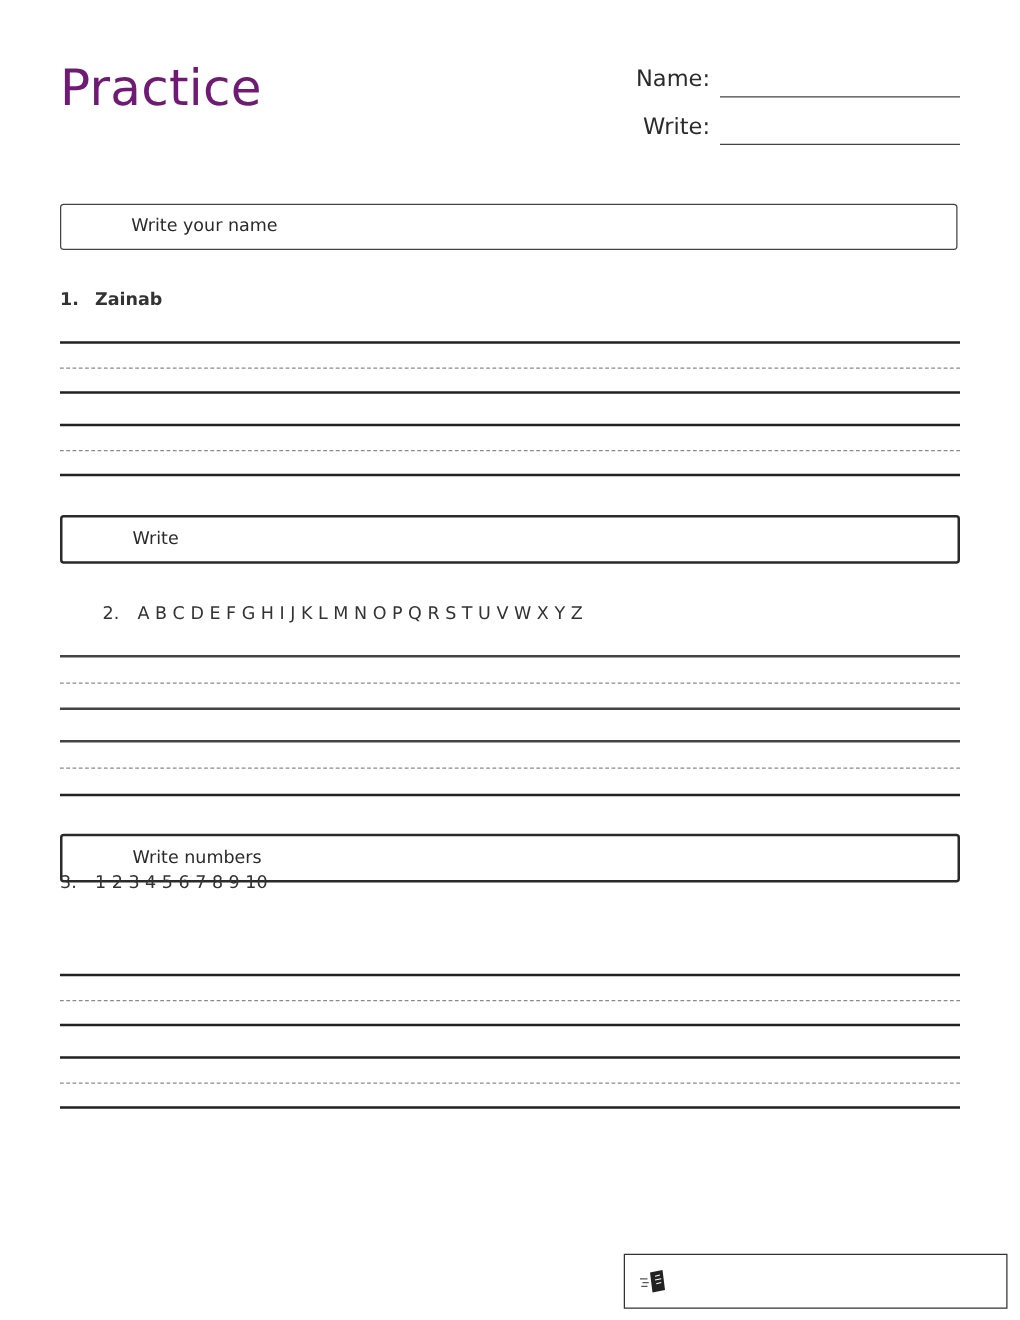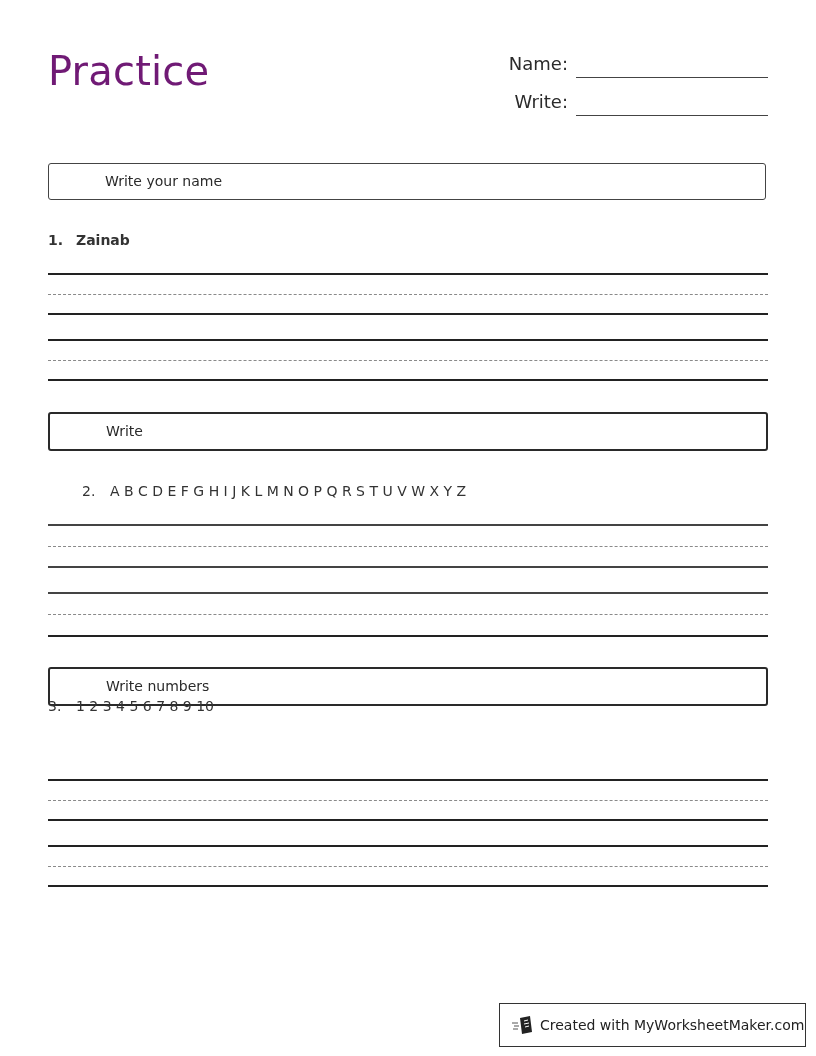--- a/index.html
+++ b/index.html
@@ -74,14 +74,13 @@
 <div class="rule solid" style="top:885px;"></div>
 
 <div class="footer">
   <svg class="ico" viewBox="0 0 22 20">
     <line x1="0" y1="8" x2="6" y2="8" stroke="#555" stroke-width="1"></line>
     <line x1="2" y1="11" x2="7" y2="11" stroke="#555" stroke-width="1"></line>
     <line x1="1" y1="14" x2="6" y2="14" stroke="#555" stroke-width="1"></line>
     <path d="M8 3 L18 1 L20 17 L10 19 Z" fill="#222"></path>
     <path d="M12 6 L16 5 M12 9 L17 8 M13 12 L17 11" stroke="#fff" stroke-width="1"></path>
   </svg>
-  <span>Created with MyWorksheetMaker.com</span>
 </div>
 
 </body></html>

